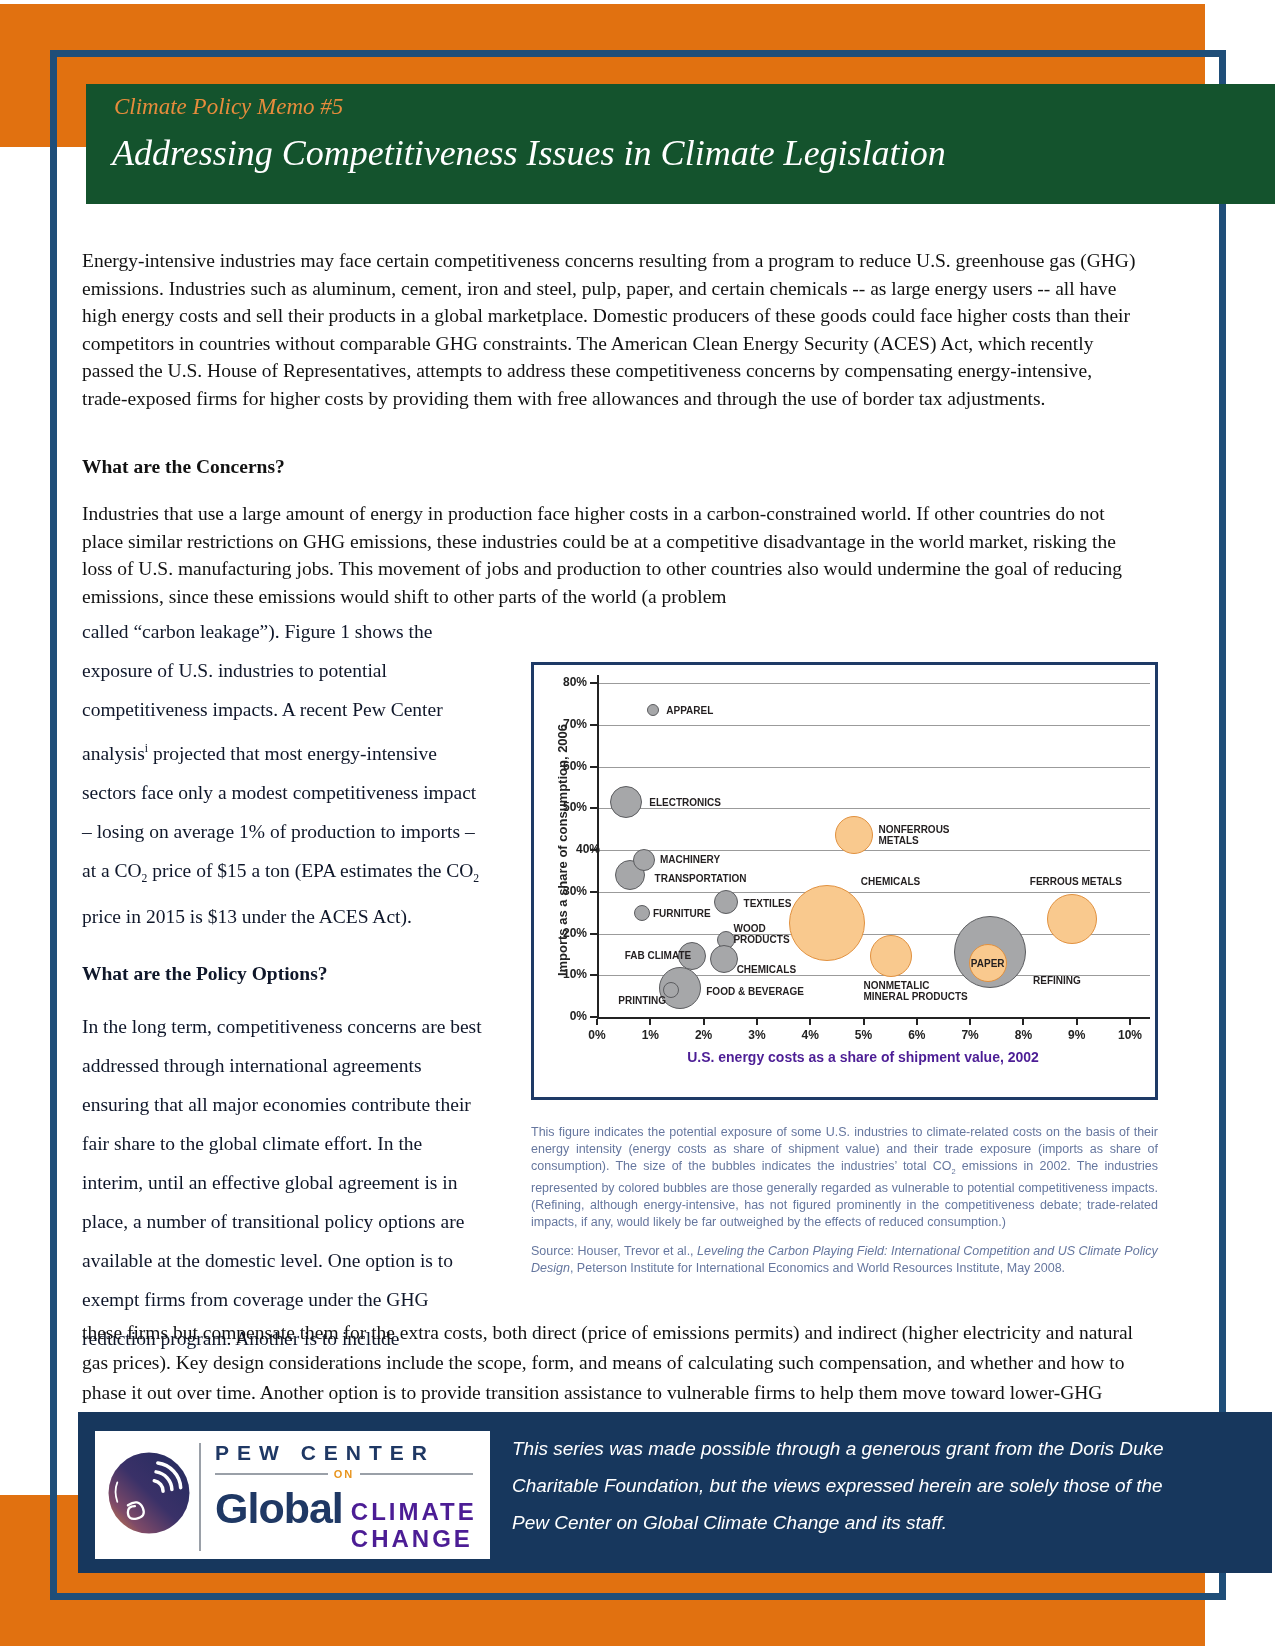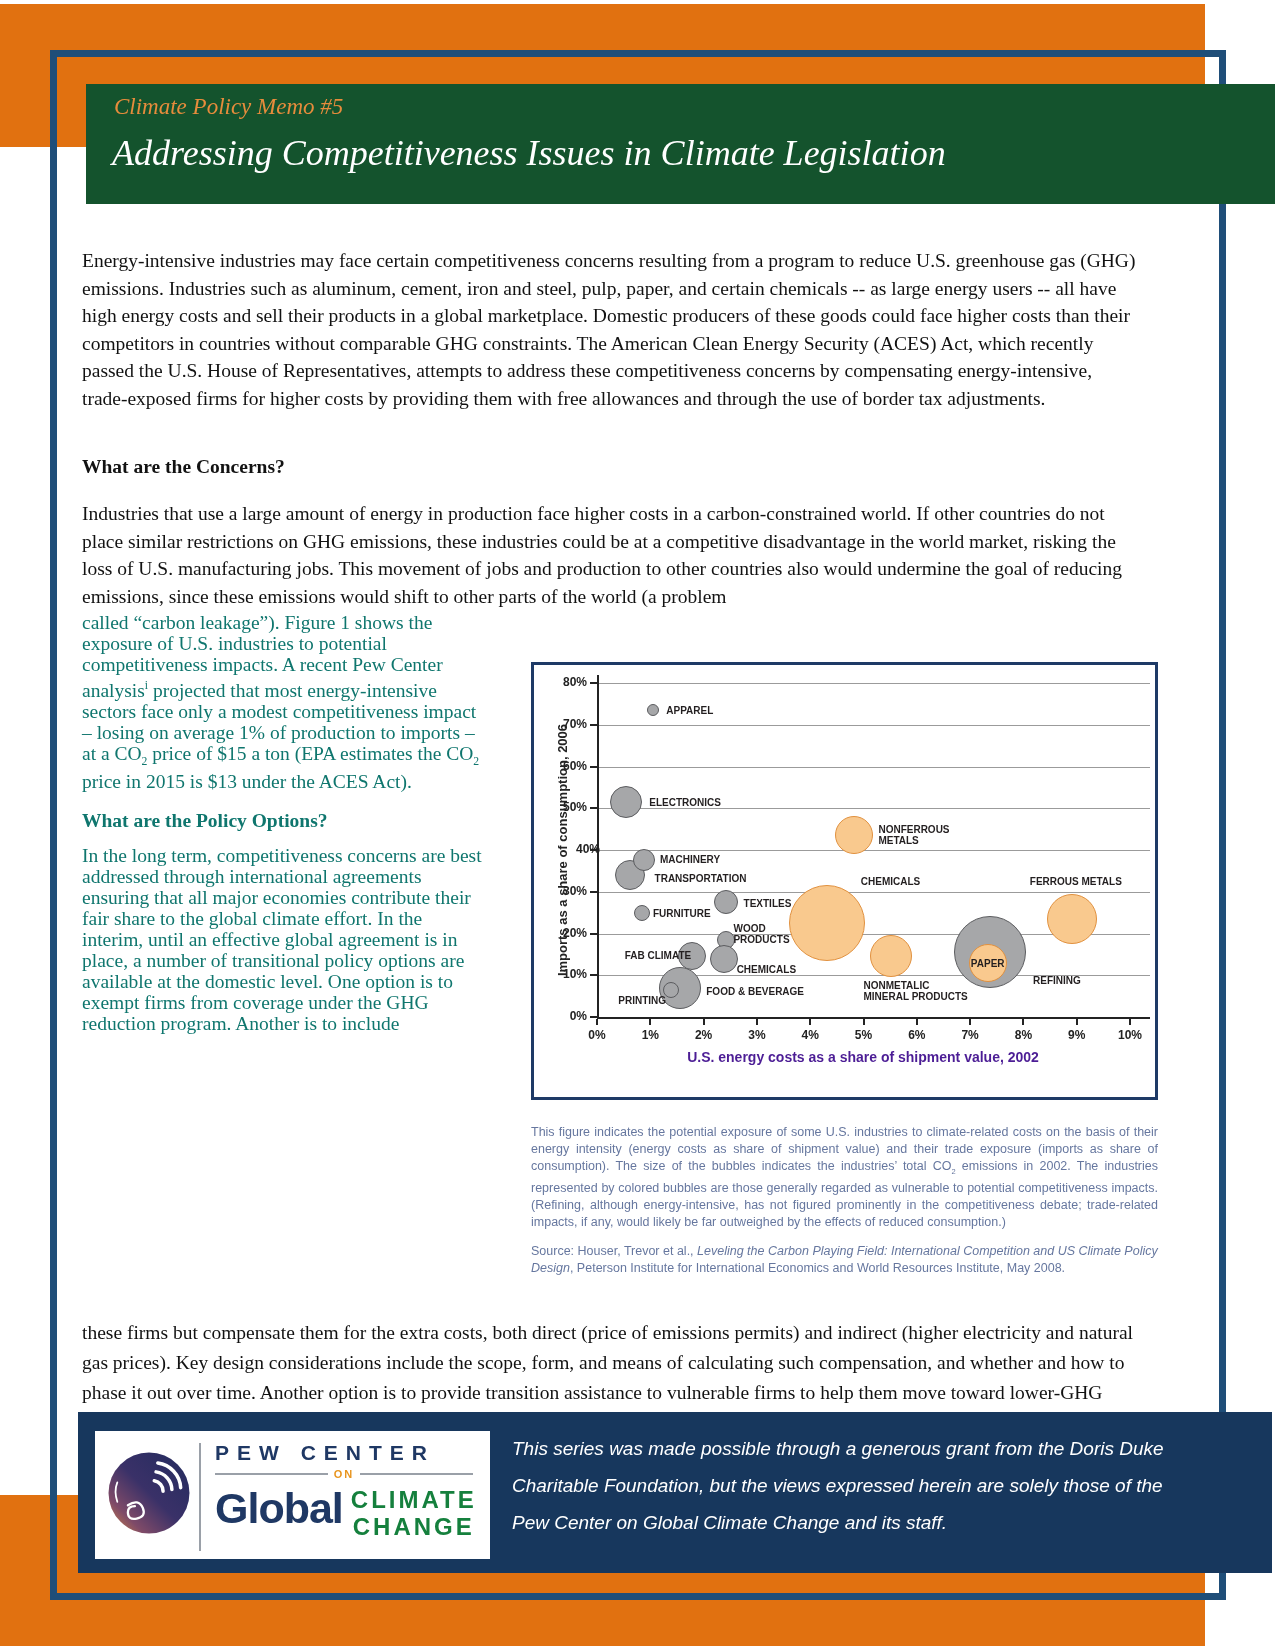--- a/index.html
+++ b/index.html
@@ -9,21 +9,21 @@
   .orange-bottom{position:absolute;left:0;top:1495px;width:1205px;height:151px;background:#E17110;z-index:1;}
   .page-border{position:absolute;left:50px;top:50px;width:1162px;height:1536px;border:7px solid #1F4E79;z-index:2;}
   .banner{position:absolute;left:86px;top:84px;width:1197px;height:120px;background:#14532d;z-index:3;}
   .memo-label{position:absolute;left:28px;top:10px;font-style:italic;font-size:23px;color:#E78C3C;font-family:"Liberation Serif",serif;}
   .main-title{position:absolute;left:26px;top:48px;font-style:italic;font-size:36px;color:#ffffff;font-family:"Liberation Serif",serif;}
   
   .btxt{position:absolute;color:#121212;font-size:19.5px;line-height:27.5px;z-index:4;}
   .p1{left:82px;top:247px;width:1056px;}
   .h1{left:82px;top:453px;width:600px;font-weight:bold;}
   .p2a{left:82px;top:500px;width:1056px;}
-  .leftcol{position:absolute;left:82px;top:612px;width:404px;z-index:4;color:#0f766e;font-size:19.5px;line-height:21px;}
+  .leftcol{position:absolute;left:82px;top:612px;width:404px;z-index:4;color:#0f172a;font-size:19.5px;line-height:39px;}
   .leftcol .h2{font-weight:bold;margin:18px 0 14px 0;}
   .p4{left:82px;top:1318px;width:1053px;line-height:30px;}
   sup{font-size:60%;vertical-align:super;}
   sub{font-size:60%;vertical-align:sub;}
   
   .figure{position:absolute;left:531px;top:653px;width:627px;z-index:5;}
   .fig-title-row{height:30px;white-space:nowrap;}
   .fig-label{font-family:"Liberation Sans",sans-serif;font-weight:bold;font-size:17px;color:#1F3864;}
   .fig-title{font-family:"Liberation Serif",serif;font-style:italic;font-size:18px;color:#E8913D;margin-left:8px;}
   .chart-box{position:relative;width:621px;height:432px;border:3px solid #1E3A66;background:#fff;margin-top:9px;font-family:"Liberation Sans",sans-serif;}
@@ -44,21 +44,21 @@
   .logo-box{position:absolute;left:17px;top:19px;width:395px;height:128px;background:#ffffff;}
   .globe{position:absolute;left:10px;top:18px;width:88px;height:88px;}
   .logo-divider{position:absolute;left:104px;top:12px;width:2px;height:108px;background:#9AA0A8;}
   .logo-col{position:absolute;left:120px;top:10px;width:258px;}
   .pew{font-family:"Liberation Sans",sans-serif;font-weight:bold;font-size:21px;letter-spacing:8px;color:#1F3864;white-space:nowrap;}
   .on-row{display:flex;align-items:center;gap:6px;margin-top:3px;}
   .on-rule{flex:1;height:2px;background:#9AA0A8;}
   .on-text{font-family:"Liberation Sans",sans-serif;font-weight:bold;font-size:11px;letter-spacing:2px;color:#E8951F;}
   .global-row{display:flex;align-items:flex-start;gap:8px;margin-top:2px;}
   .global{font-family:"Liberation Sans",sans-serif;font-weight:bold;font-size:43px;line-height:52px;color:#1F3864;letter-spacing:-1px;}
-  .climate-block{font-family:"Liberation Sans",sans-serif;font-weight:bold;font-size:24px;line-height:27px;letter-spacing:3px;color:#15803d;margin-top:4px;text-align:center;}
+  .climate-block{font-family:"Liberation Sans",sans-serif;font-weight:bold;font-size:24px;line-height:27px;letter-spacing:3px;color:#4c1d95;margin-top:16px;}
   .footer-text{position:absolute;left:434px;top:18px;width:720px;color:#ffffff;font-family:"Liberation Sans",sans-serif;font-style:italic;font-size:19px;line-height:37px;}
 </style>
 </head>
 <body>
 
 <div class="page">
   <div class="orange-top"></div>
   <div class="orange-bottom"></div>
   <div class="page-border"></div>
 

